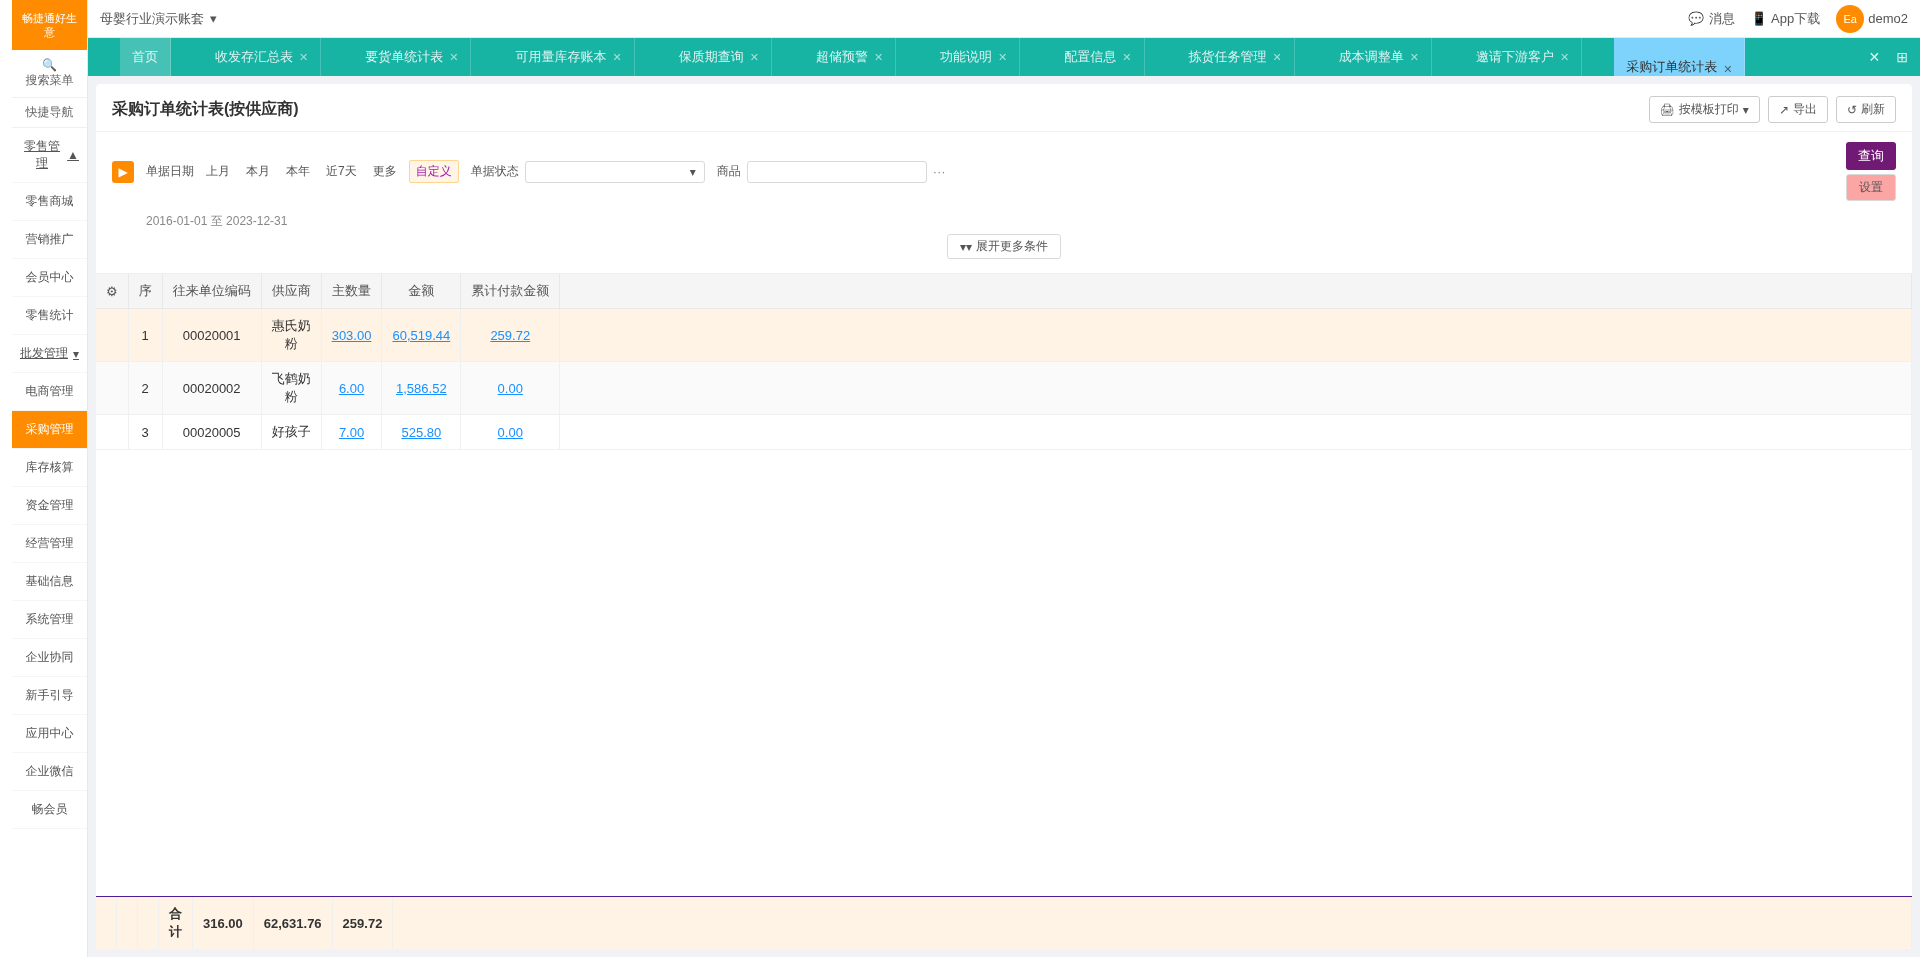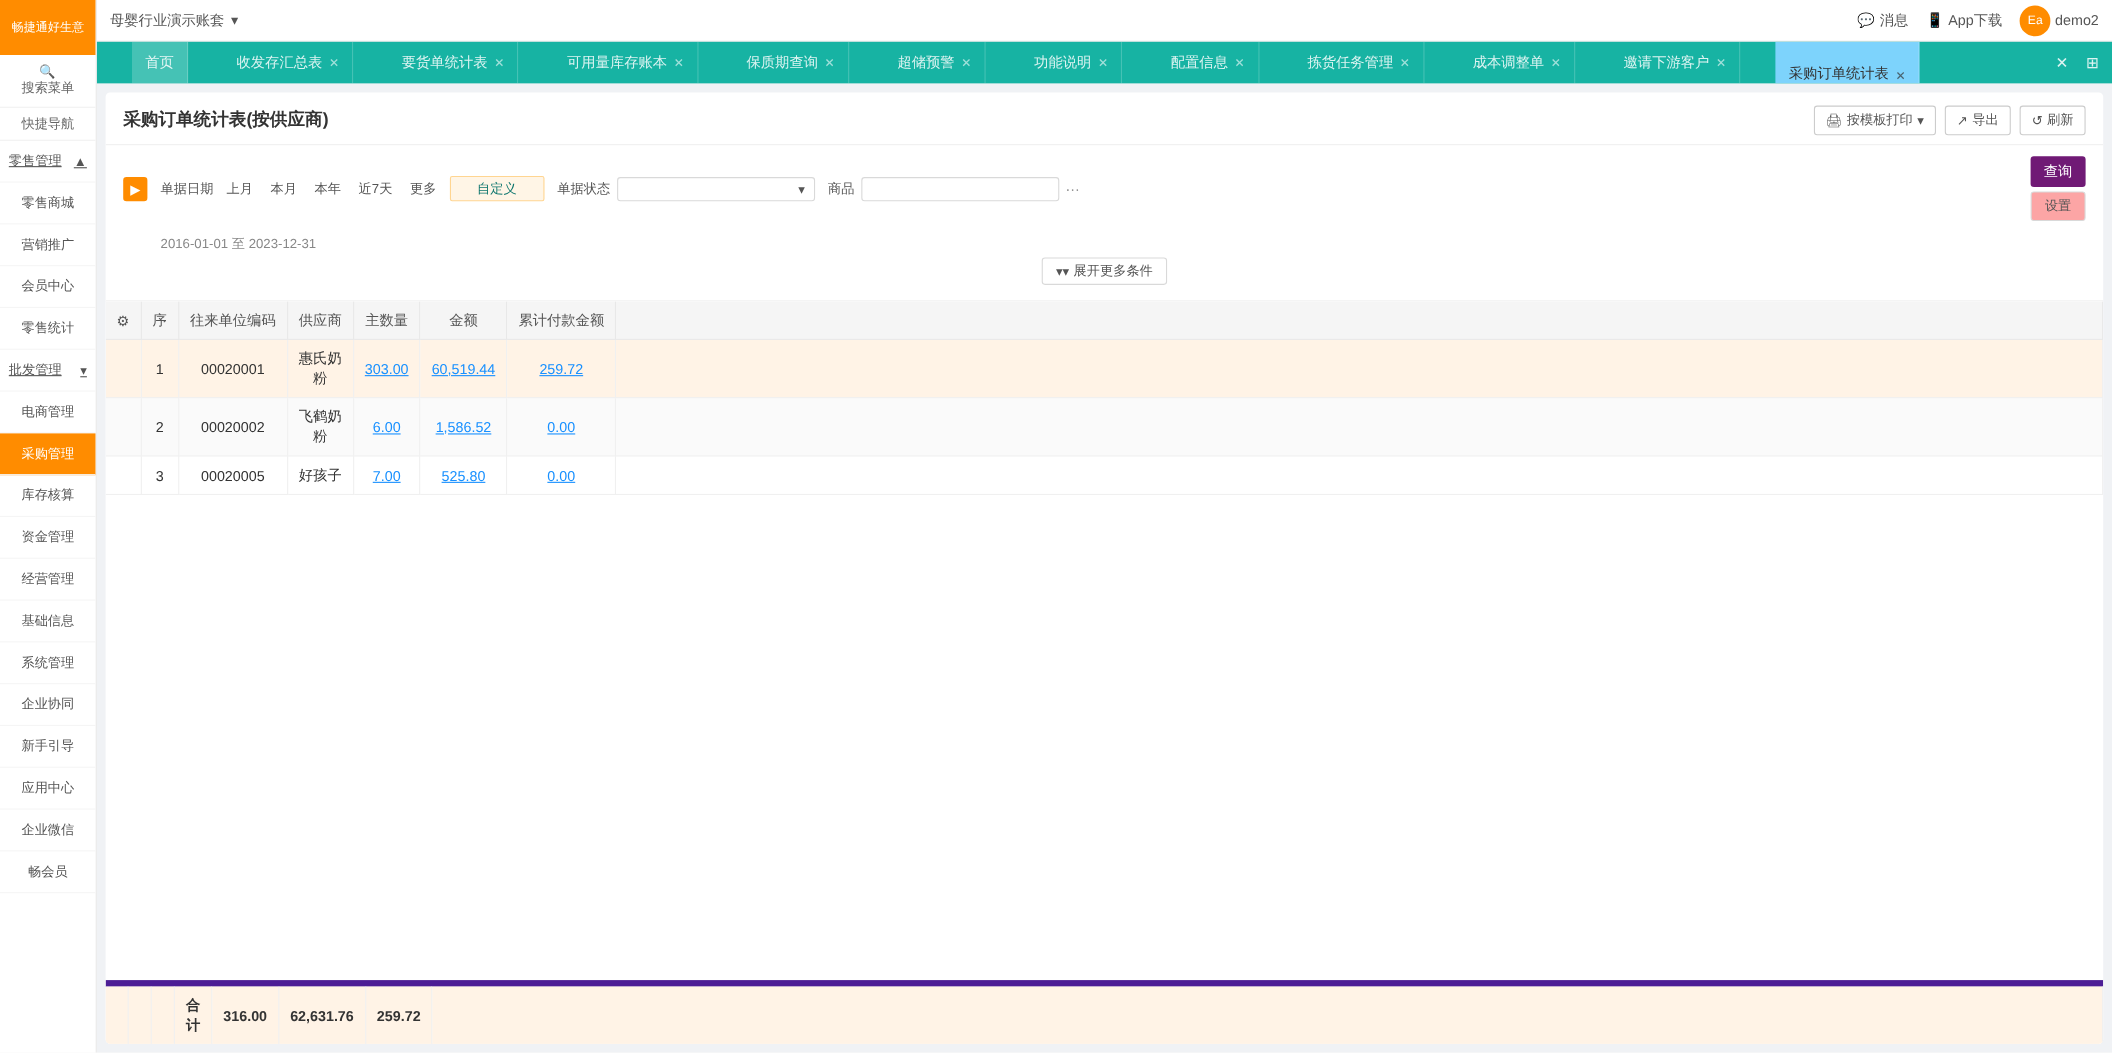--- a/index.html
+++ b/index.html
@@ -8,20 +8,21 @@
     
     .sidebar {
       width: 88px;
       background: #fff;
       border-right: 1px solid #e8e8e8;
       display: flex;
       flex-direction: column;
       flex-shrink: 0;
       height: 100%;
       overflow-y: auto;
+      padding-left: 12px;
     }
     .sidebar-logo {
       background: #ff8c00;
       height: 50px;
       display: flex;
       align-items: center;
       justify-content: center;
       padding: 5px;
     }
     .sidebar-logo-text {
@@ -281,24 +282,24 @@
       gap: 4px;
     }
     .date-quick-btn {
       padding: 2px 6px;
       font-size: 12px;
       color: #555;
       cursor: pointer;
       border-radius: 2px;
     }
     .date-custom-tag {
-      padding: 2px 24px;
+      padding: 2px 6px;
       font-size: 12px;
       background: #fff5e6;
-      color: #0f766e;
+      color: #a21caf;
       border: 1px solid #ffd591;
       border-radius: 2px;
       cursor: pointer;
     }
     .filter-select {
       border: 1px solid #d9d9d9;
       border-radius: 3px;
       padding: 3px 8px;
       font-size: 12px;
       min-width: 180px;
@@ -396,21 +397,21 @@
       text-decoration: underline;
       cursor: pointer;
     }
     tbody tr:nth-child(odd) { background: #fff; }
     tbody tr:nth-child(even) { background: #fafafa; }
     tbody tr.highlighted { background: #fff3e6 !important; }
 
     
     .table-footer {
       background: #fff3e6;
-      border-top: 6px solid #4c1d95;
+      border-top: 1px solid #4c1d95;
       flex-shrink: 0;
     }
     .table-footer td {
       font-weight: bold;
       color: #333;
       background: #fff3e6;
       border-bottom: none;
     }
 
     

